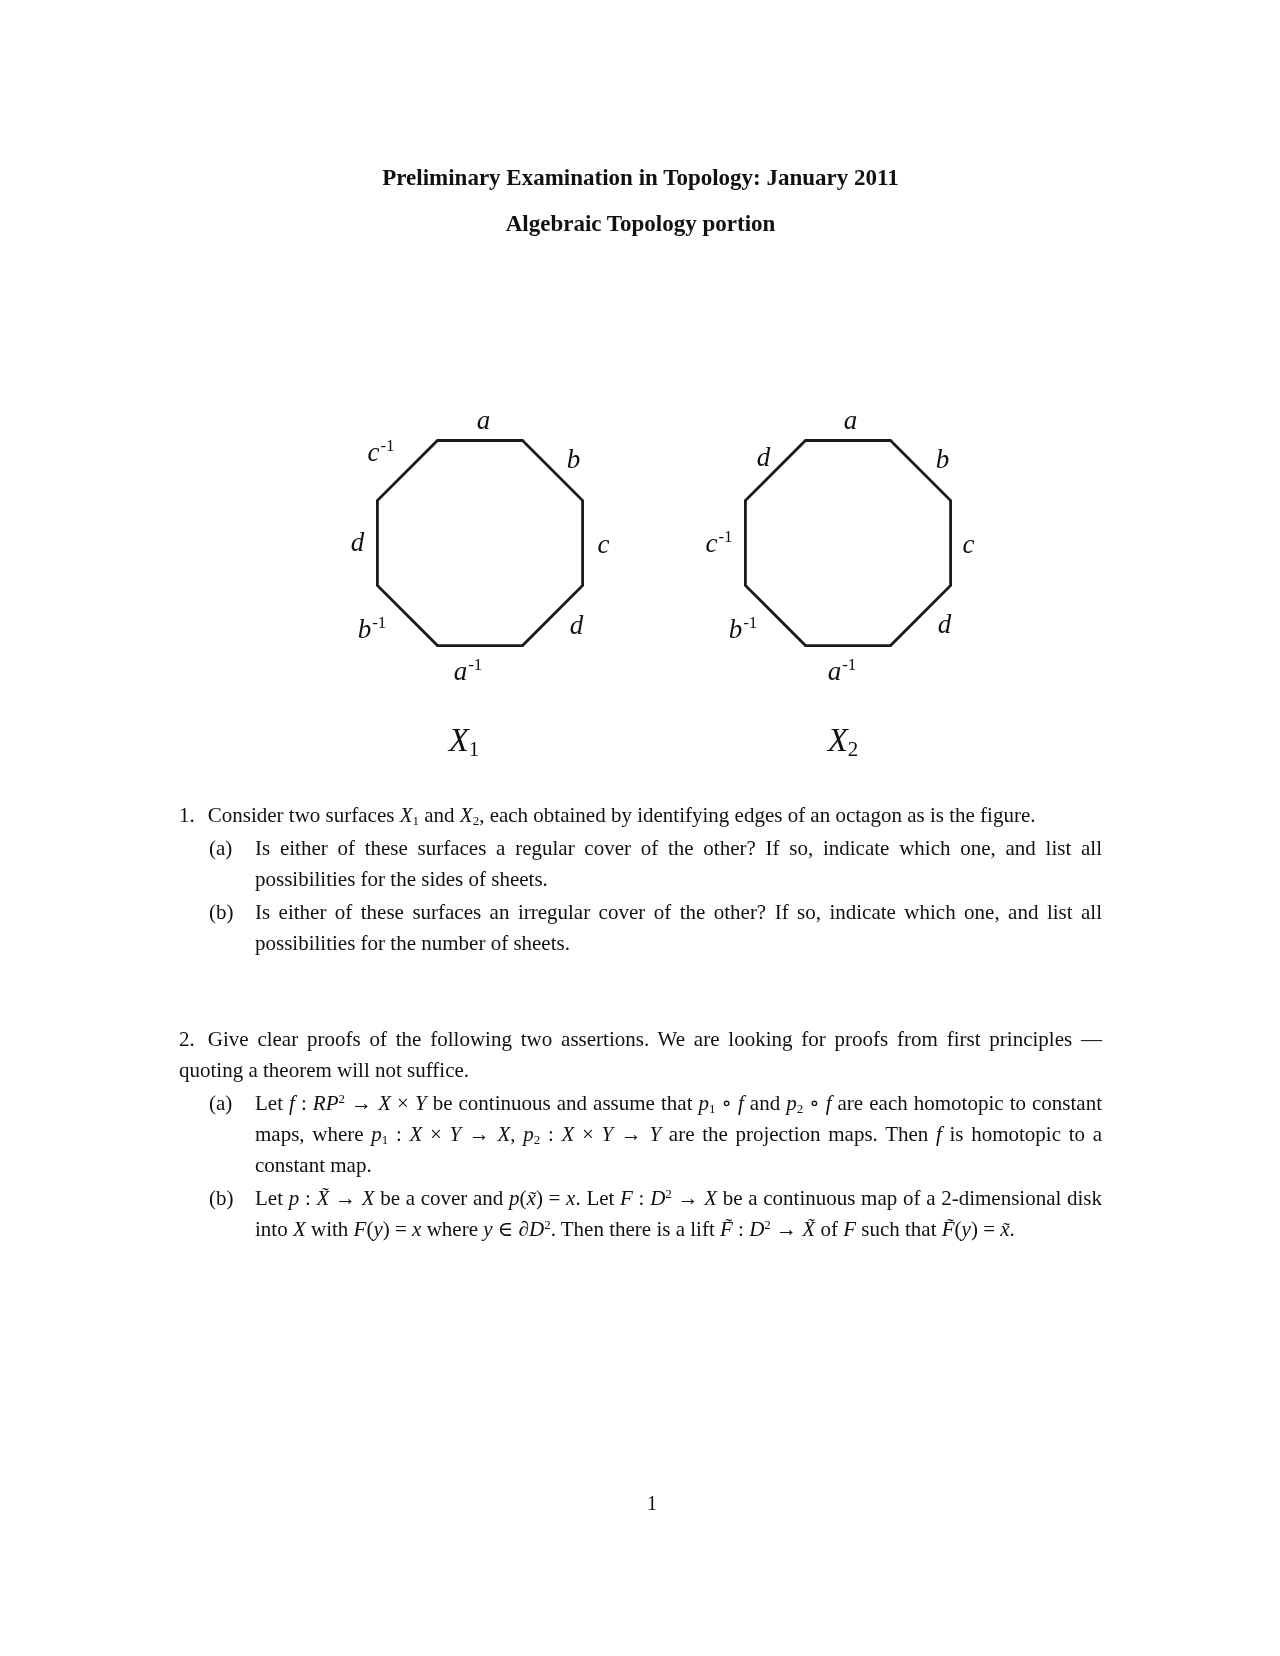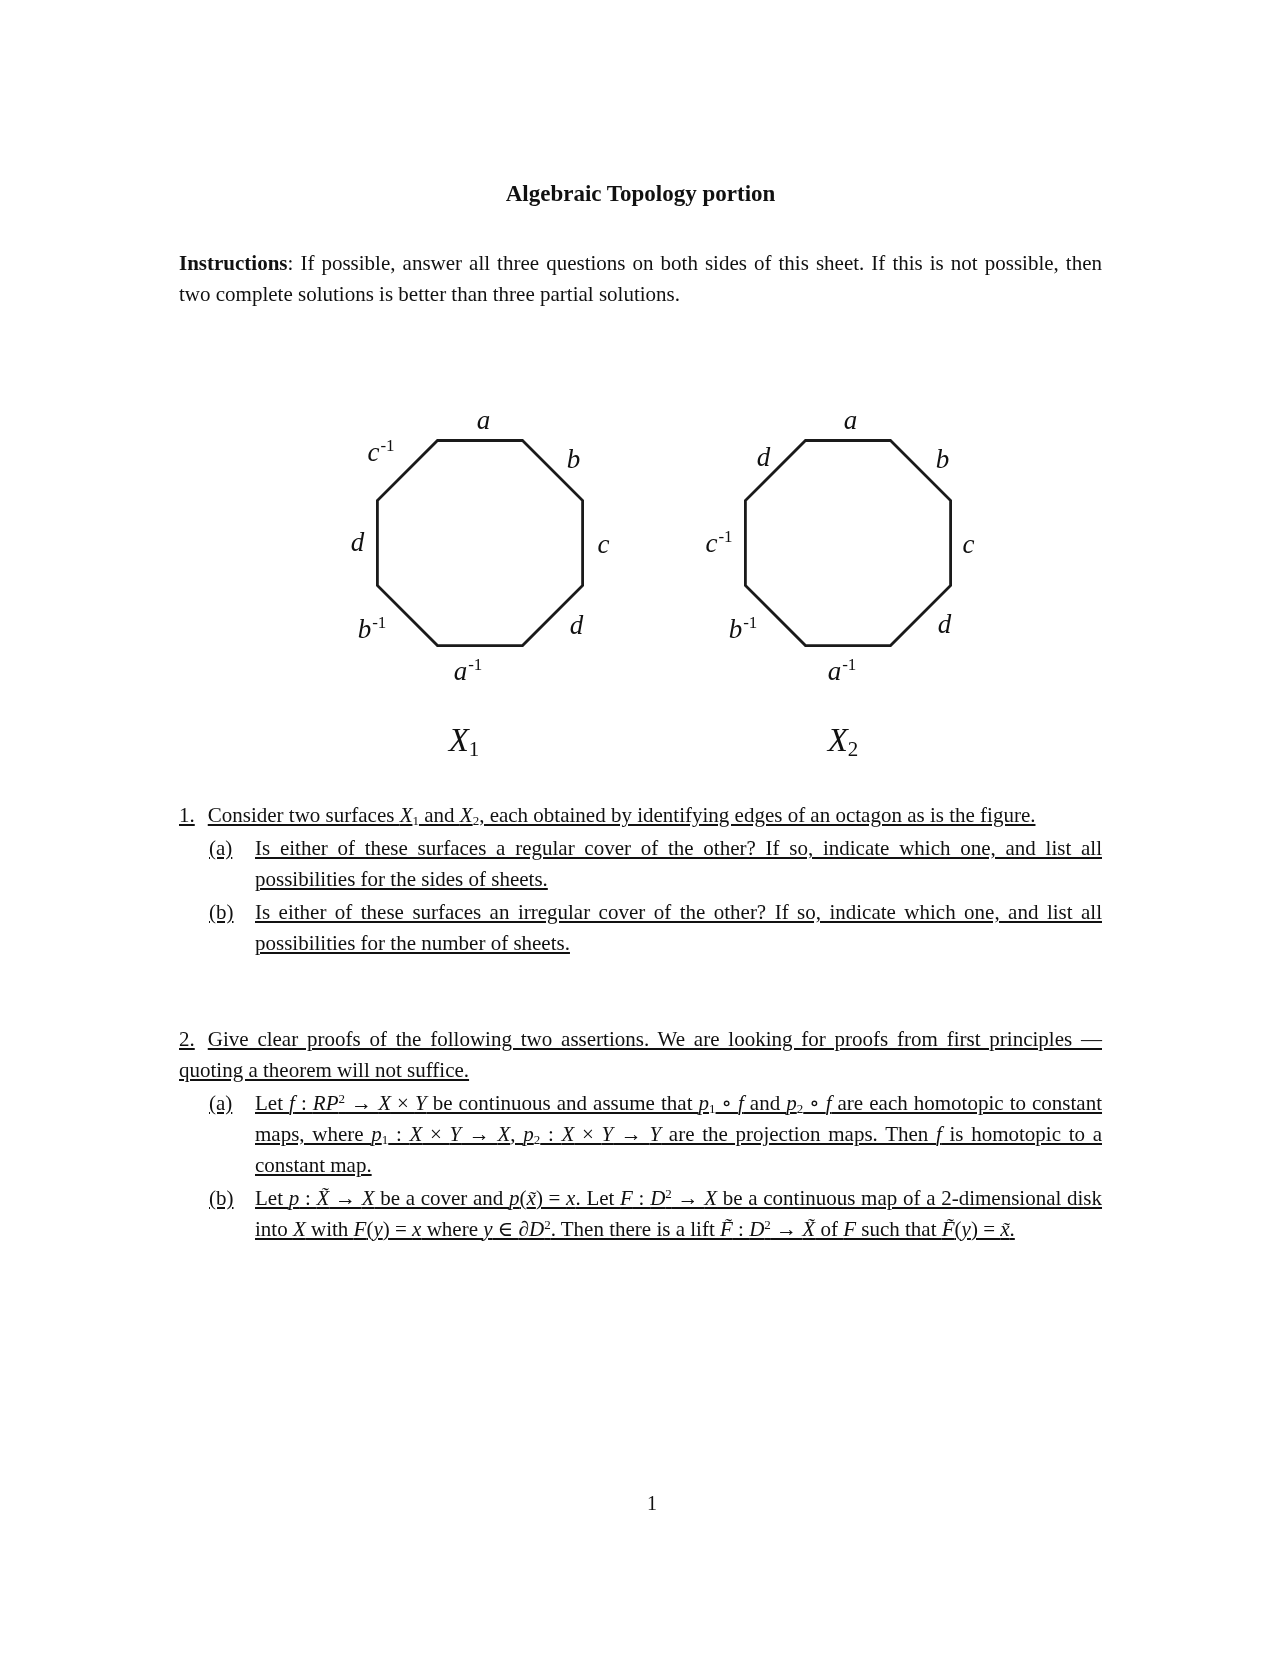--- a/index.html
+++ b/index.html
@@ -14,40 +14,40 @@
   .para{position:absolute; left:179px; width:923px; margin:0; font-size:21px; line-height:31px; text-align:justify;}
   .bold-label{font-weight:bold;}
   .figure{position:absolute; top:0; left:0; width:1280px; height:1656px; pointer-events:none;}
   .octagon-svg{position:absolute;}
   .edge-label{position:absolute; transform:translate(-50%,-50%); font-size:27px; white-space:nowrap;}
   .mi{font-style:italic;}
   .el-base{font-style:italic;}
   .el-sup{font-size:17px; font-style:normal; vertical-align:0.55em; letter-spacing:0; margin-left:1px;}
   .fig-caption{position:absolute; transform:translate(-50%,-50%); font-size:33px; white-space:nowrap;}
   .fig-caption sub{font-size:21px; vertical-align:-0.25em; font-style:normal;}
-  .question{position:absolute; left:179px; width:923px;text-decoration:underline;}
+  .question{position:absolute; left:179px; width:923px;}
   .q-intro{margin:0; font-size:21px; line-height:31px; text-align:justify;}
   .q-num{padding-right:13px;}
   .item{display:flex; margin-top:2px;}
   .item-label{flex:0 0 46px; font-size:21px; line-height:31px; padding-left:30px; box-sizing:content-box;}
   .item-text{flex:1; font-size:21px; line-height:31px; text-align:justify;}
   sup{font-size:0.62em; line-height:0; vertical-align:0.55em; font-style:normal;}
   sub{font-size:0.62em; line-height:0; vertical-align:-0.22em; font-style:normal;}
   .page-number{position:absolute; top:1492px; left:652px; transform:translateX(-50%); font-size:20px;}
 </style>
 </head>
 <body>
 
 <div class="page">
 
   <header class="doc-header">
+    <div class="doc-title">Preliminary Examination in Topology: January 2011</div>
     <div class="doc-subtitle">Algebraic Topology portion</div>
   </header>
 
-  <p class="para" style="top:248px"><span class="bold-label">Instructions</span><span>: If possible, answer all three questions on both sides of this sheet. If this is not possible, then two complete solutions is better than three partial solutions.</span></p>
 
 
   <div class="figure">
 
     <svg class="octagon-svg" style="left:365px; top:428px" width="230" height="230" viewBox="0 0 230 230">
       <polygon points="157.5,12.5 217.6,72.5 217.6,157.5 157.5,217.6 72.5,217.6 12.4,157.5 12.4,72.5 72.5,12.5" fill="none" stroke="#1a1a1a" stroke-width="2.8"></polygon>
     </svg>
 
     <svg class="octagon-svg" style="left:733px; top:428px" width="230" height="230" viewBox="0 0 230 230">
       <polygon points="157.5,12.5 217.6,72.5 217.6,157.5 157.5,217.6 72.5,217.6 12.4,157.5 12.4,72.5 72.5,12.5" fill="none" stroke="#1a1a1a" stroke-width="2.8"></polygon>

